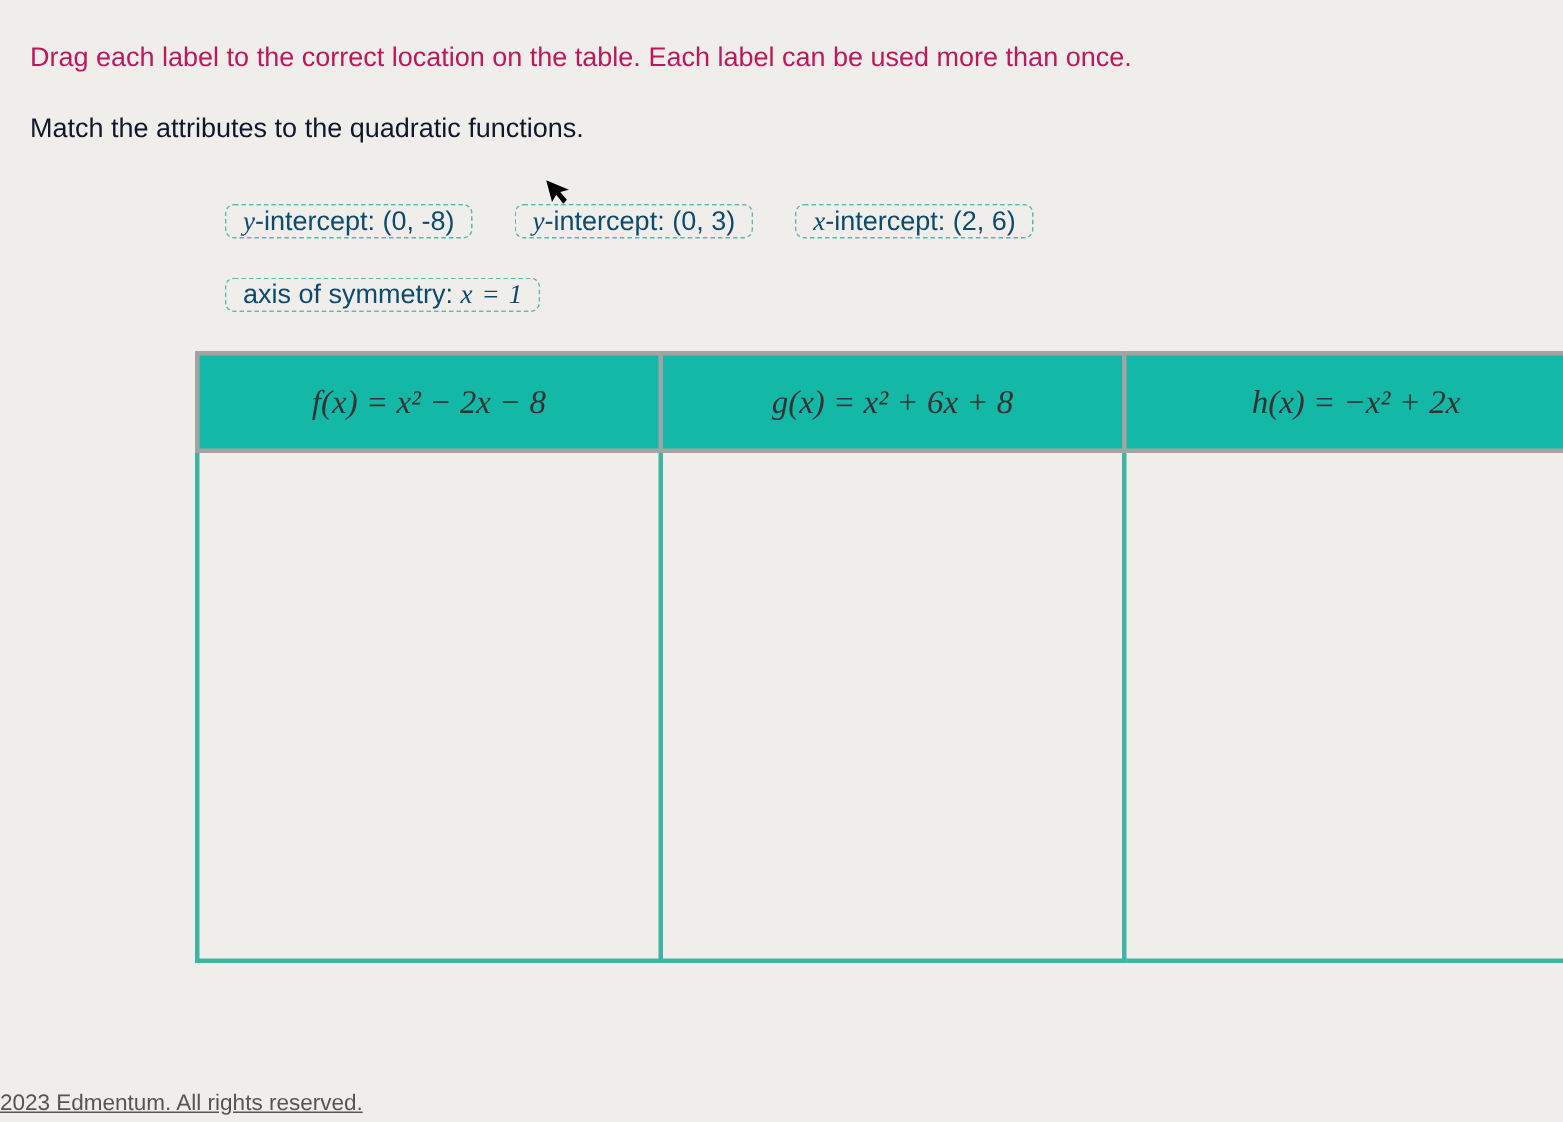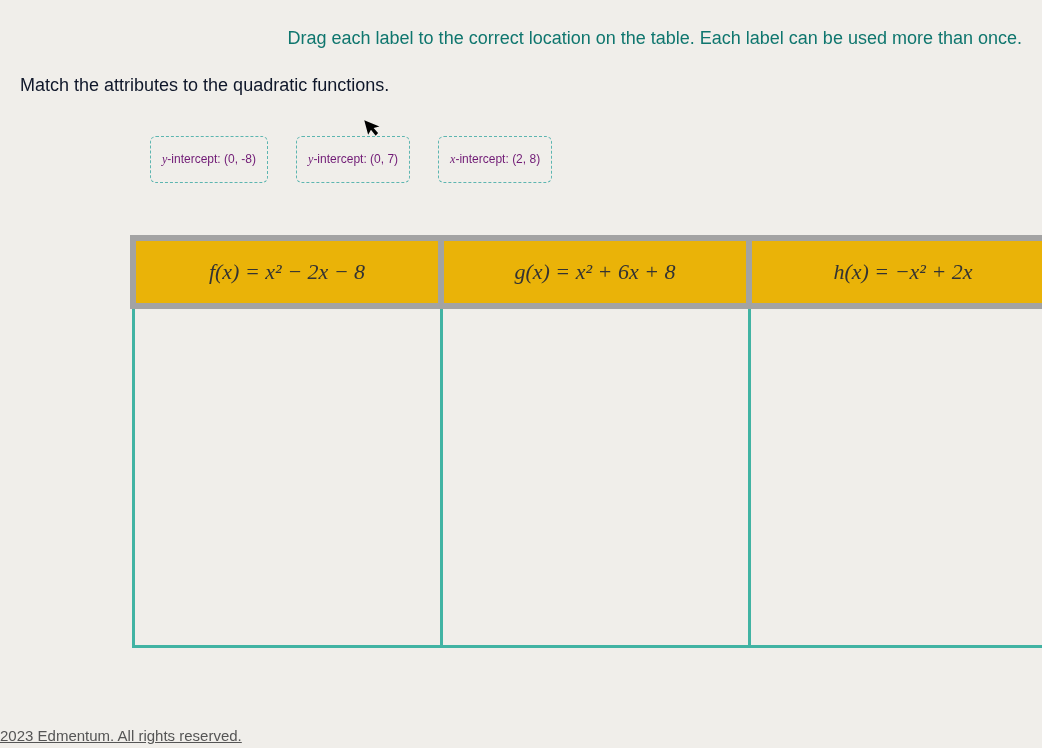--- a/index.html
+++ b/index.html
@@ -10,61 +10,60 @@
   height: 748px;
   position: relative;
   overflow: hidden;
   color: #333;
 }
 .page {
   padding: 28px 20px 0 20px;
 }
 .instruction1 {
   font-size: 18px;
-  color: #0f766e;
+  color: #be185d;
   margin-bottom: 26px;
-  text-align: right;
 }
 .instruction2 {
   font-size: 18px;
   color: #0f172a;
   margin-bottom: 40px;
 }
 .labels-area {
   padding-left: 130px;
   padding-right: 20px;
 }
 .label-row {
   display: flex;
   gap: 28px;
   margin-bottom: 26px;
   flex-wrap: wrap;
 }
 .drag-label {
   border: 1px dashed #5cb5b0;
   border-radius: 6px;
-  padding: 15px 11px;
-  font-size: 12px;
-  color: #701a75;
+  padding: 0 11px;
+  font-size: 18px;
+  color: #0c4a6e;
   background: #f0eeea;
   cursor: move;
   white-space: nowrap;
 }
 .drag-label .coord { font-weight: normal; }
 .table-wrap {
   margin-left: 110px;
   margin-top: 16px;
 }
 table {
   border-collapse: collapse;
   width: 930px;
 }
 th {
-  border: 6px solid #a3a3a3;
-  background: #eab308;
+  border: 3px solid #a3a3a3;
+  background: #14b8a6;
   padding: 18px 8px;
   font-weight: normal;
   font-size: 22px;
   font-family: 'Times New Roman', serif;
   font-style: italic;
   text-align: center;
   min-width: 290px;
 }
 td {
   border: 3px solid #41b3a3;
@@ -103,27 +102,30 @@
         <path d="M1 1 L1 16 L5 12 L8 19 L11 17 L8 11 L14 11 Z" fill="#000"></path>
       </svg>
   </div>
 
   <div class="labels-area">
     <div class="label-row">
       <div class="drag-label">
         <span><span class="ital">y</span>-intercept: </span><span class="coord">(0, -8)</span>
       </div>
       <div class="drag-label">
-        <span><span class="ital">y</span>-intercept: </span><span class="coord">(0, 7)</span>
+        <span><span class="ital">y</span>-intercept: </span><span class="coord">(0, 3)</span>
       </div>
       <div class="drag-label">
-        <span><span class="ital">x</span>-intercept: </span><span class="coord">(2, 8)</span>
+        <span><span class="ital">x</span>-intercept: </span><span class="coord">(2, 6)</span>
       </div>
     </div>
     <div class="label-row">
+      <div class="drag-label">
+        <span>axis of symmetry: </span><span class="ital">x = 1</span>
+      </div>
     </div>
   </div>
 
   <div class="table-wrap">
     <table>
       <thead>
         <tr>
           <th>f(x) = x² − 2x − 8</th>
           <th>g(x) = x² + 6x + 8</th>
           <th>h(x) = −x² + 2x</th>

